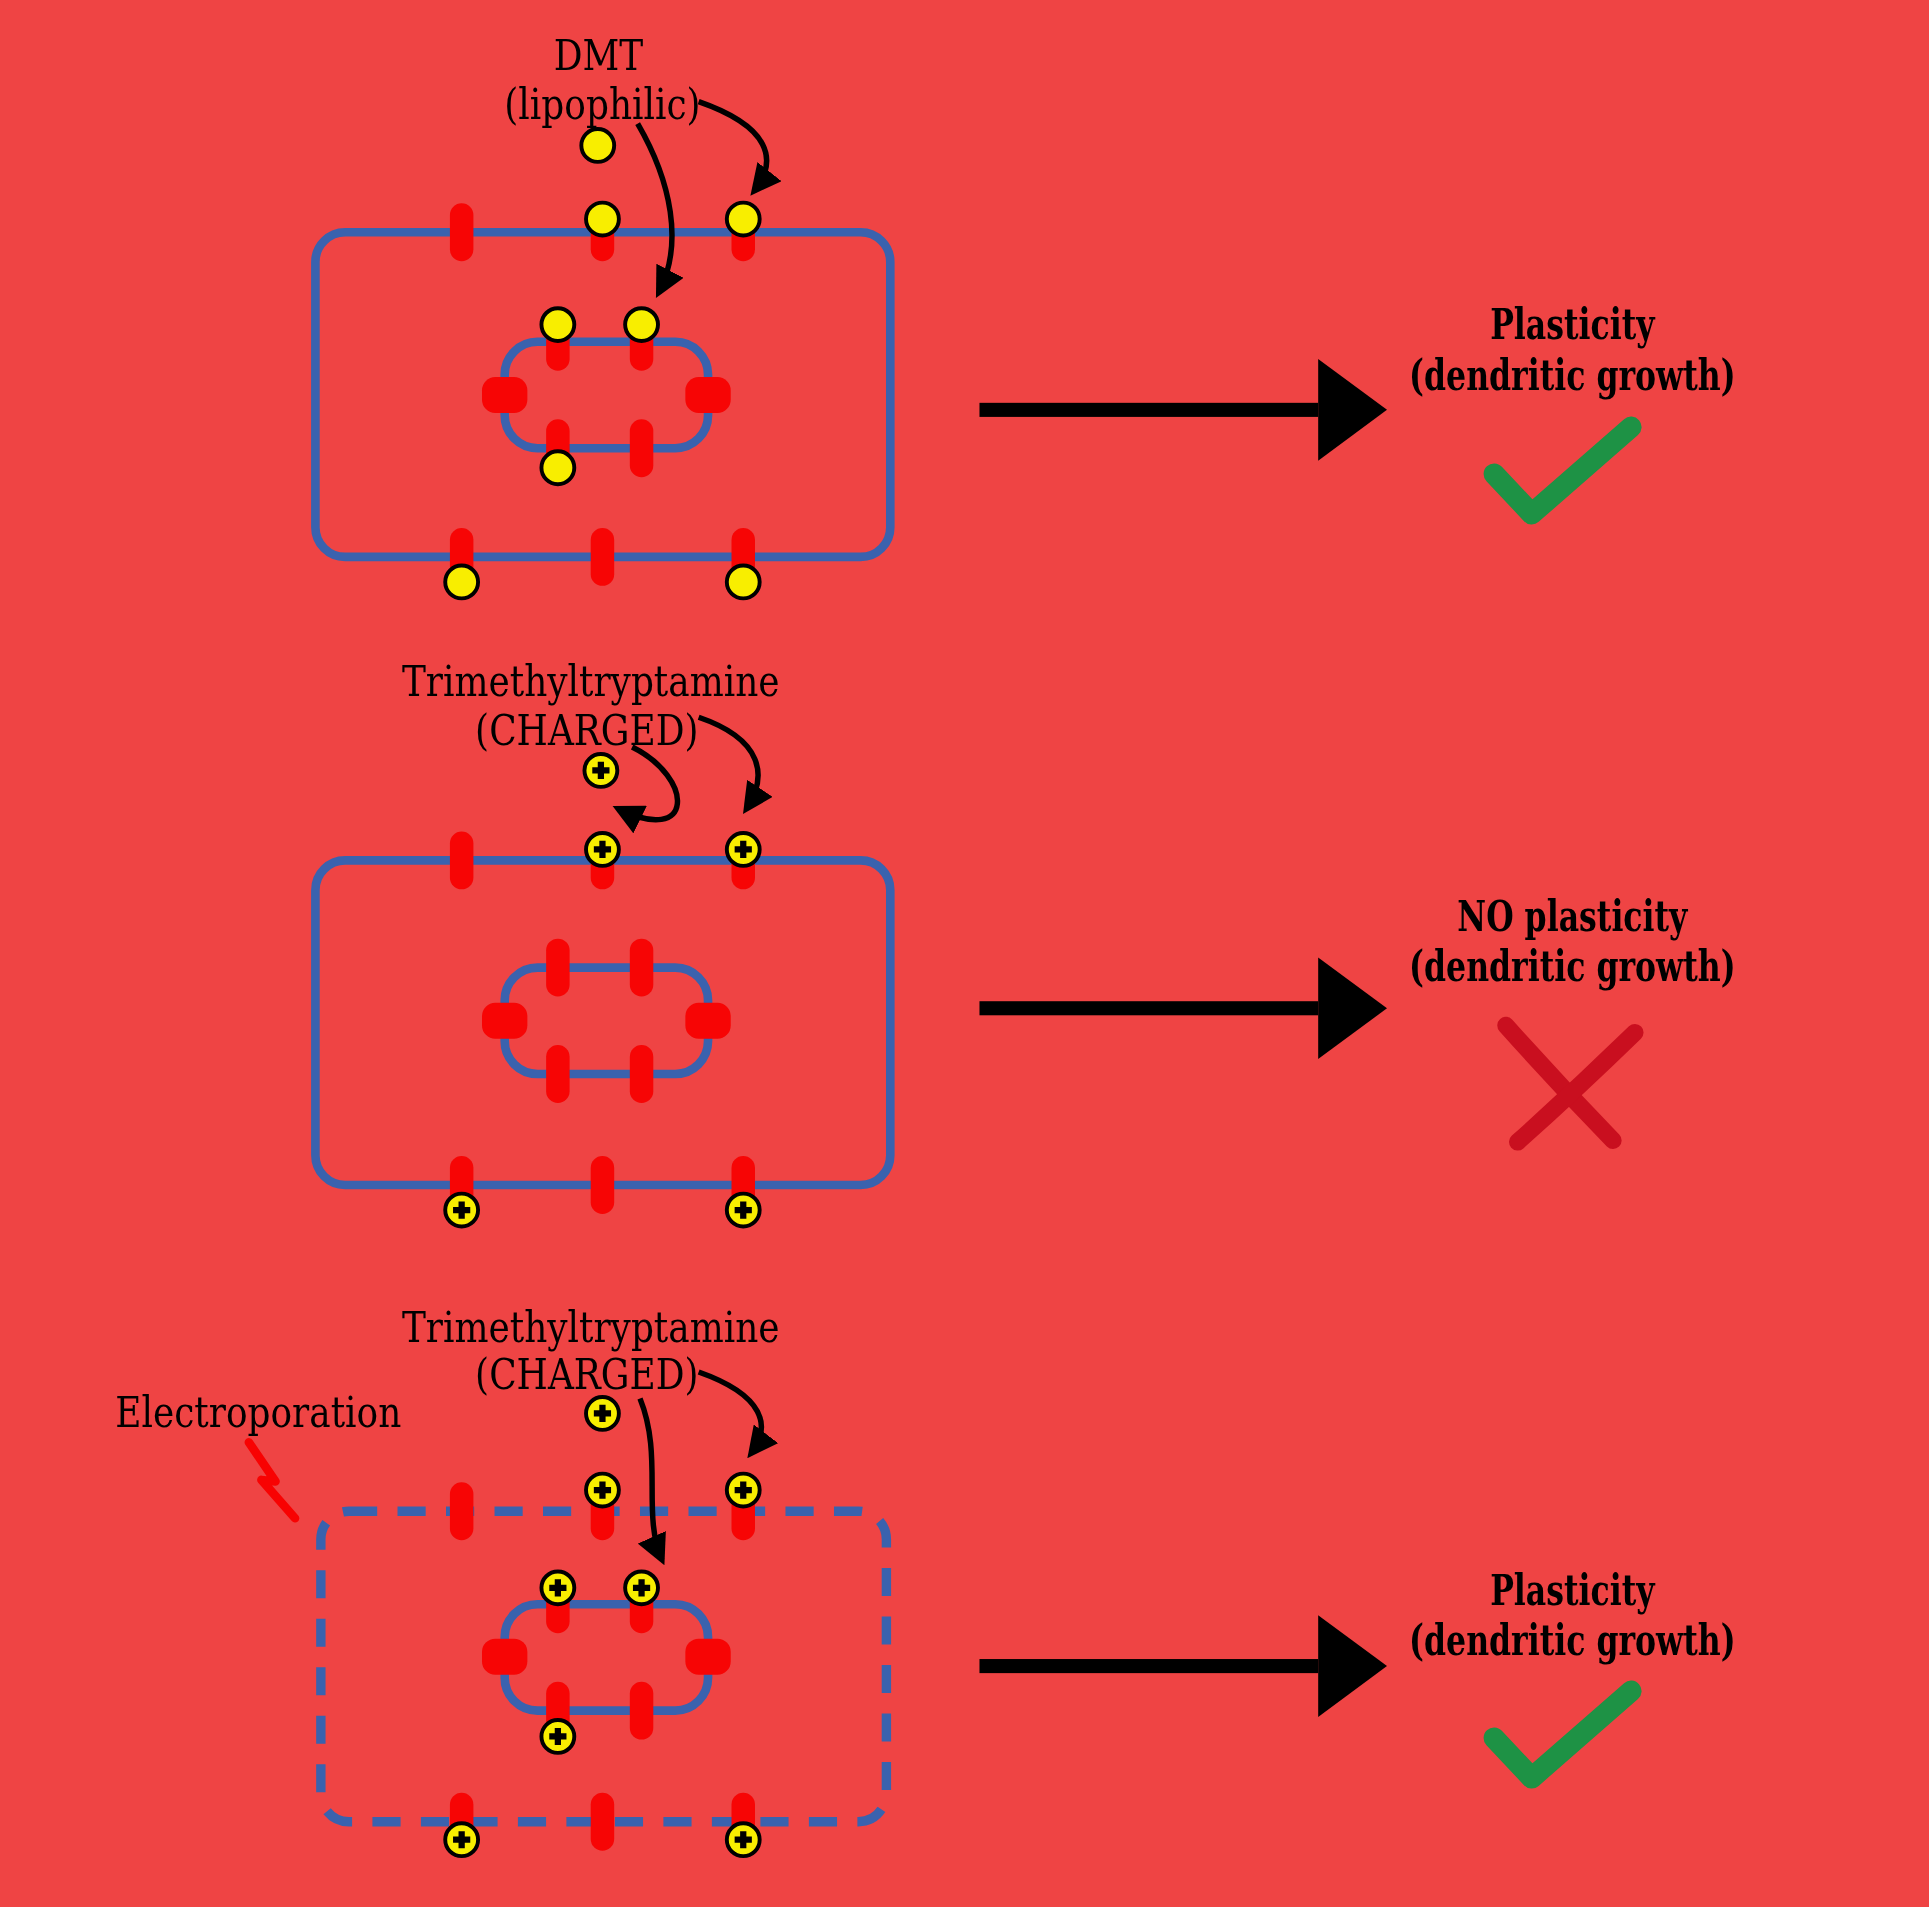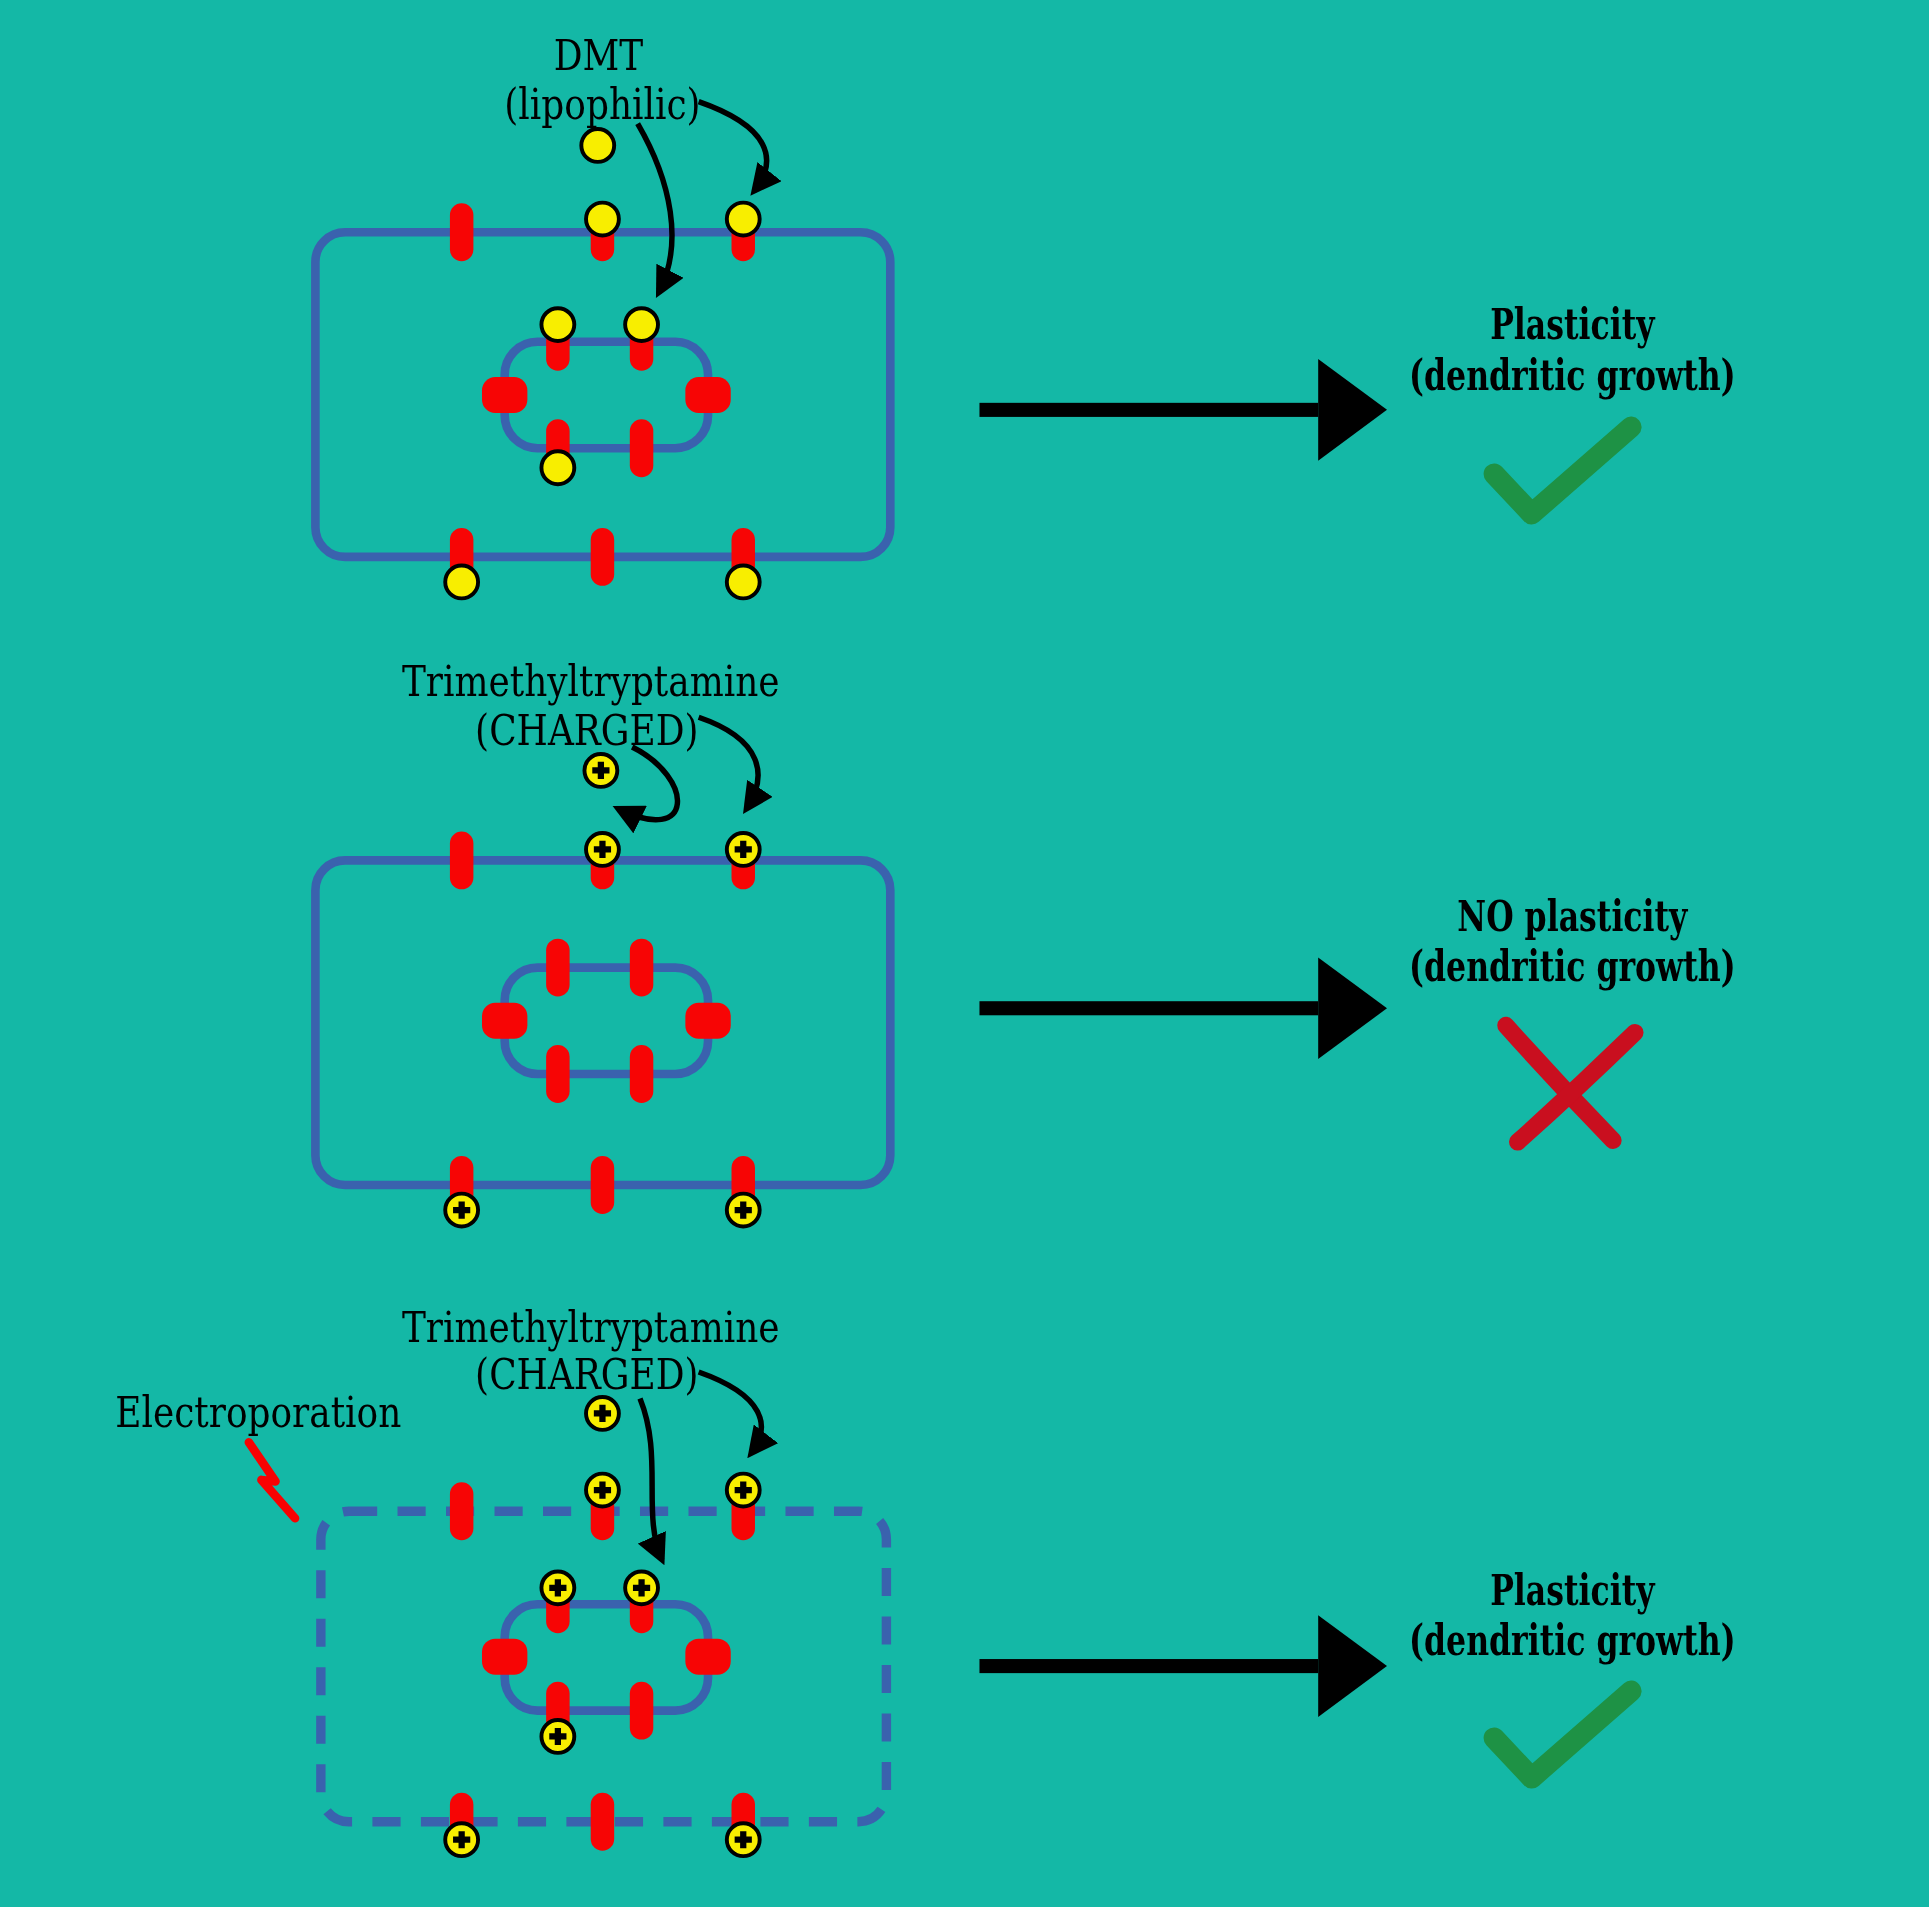--- a/index.html
+++ b/index.html
@@ -1,16 +1,16 @@
 <!DOCTYPE html>
 <html style="font-size:12.5px"><head>
 <meta charset="utf-8">
 <style>
   html,body{margin:0;padding:0;background:#fff;}
-  .canvas{position:relative;width:1930px;height:1907px;background:#14b8a6;overflow:hidden;}
+  .canvas{position:relative;width:1930px;height:1907px;background:#ef4444;overflow:hidden;}
   svg{display:block;}
   text{font-family:"DejaVu Serif","Liberation Serif",serif;fill:#000;}
   .lbl{font-size:54px;font-weight:500;}
   .res{font-size:56px;font-weight:bold;}
 </style>
 </head>
 <body>
 
 <div class="canvas">
 <svg width="1930" height="1907" viewBox="0 0 2467 2438">

